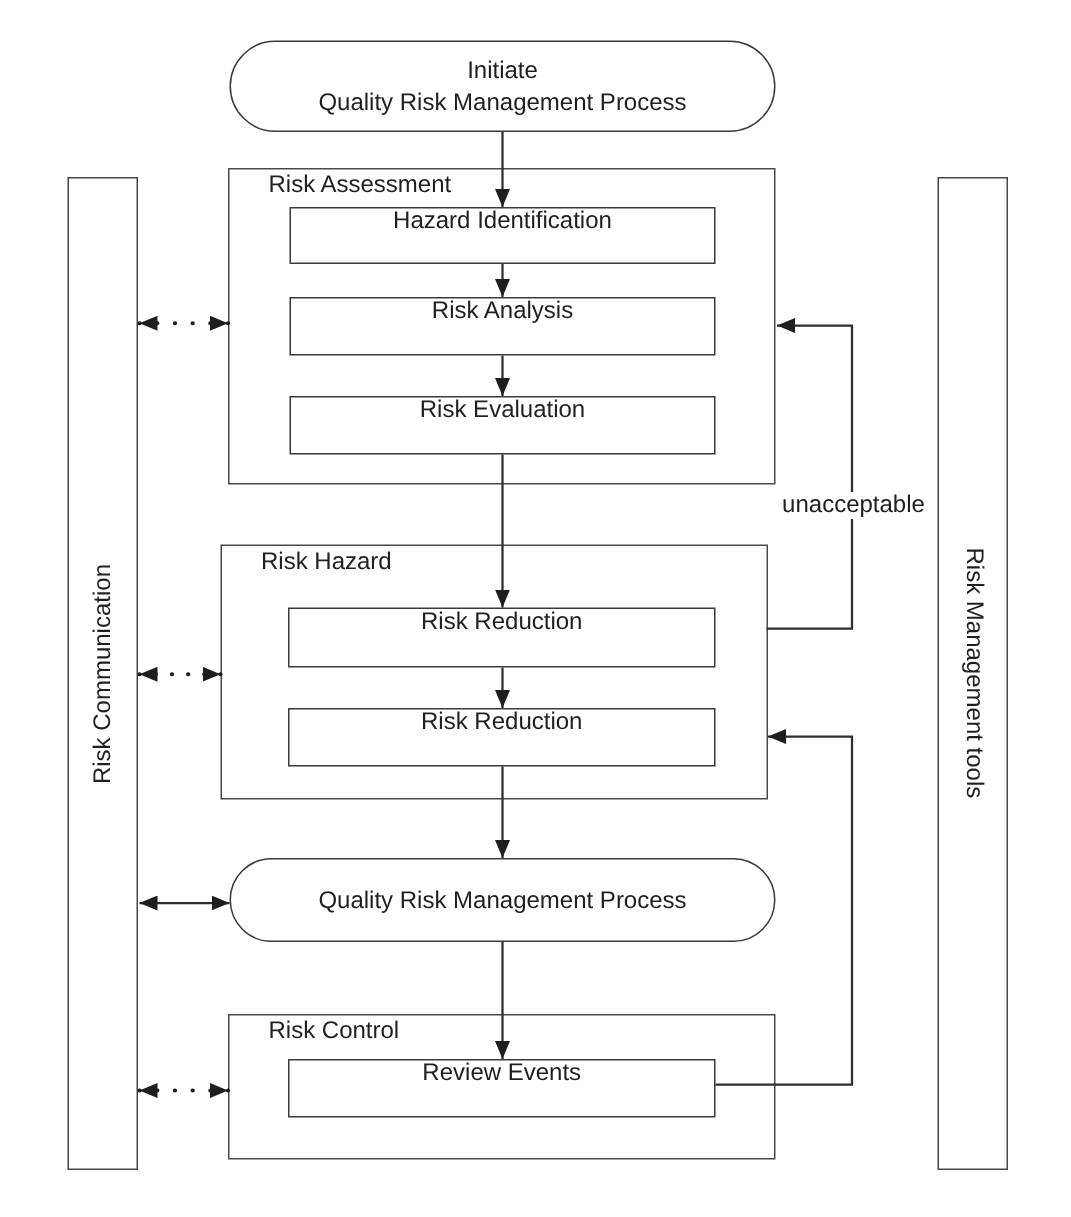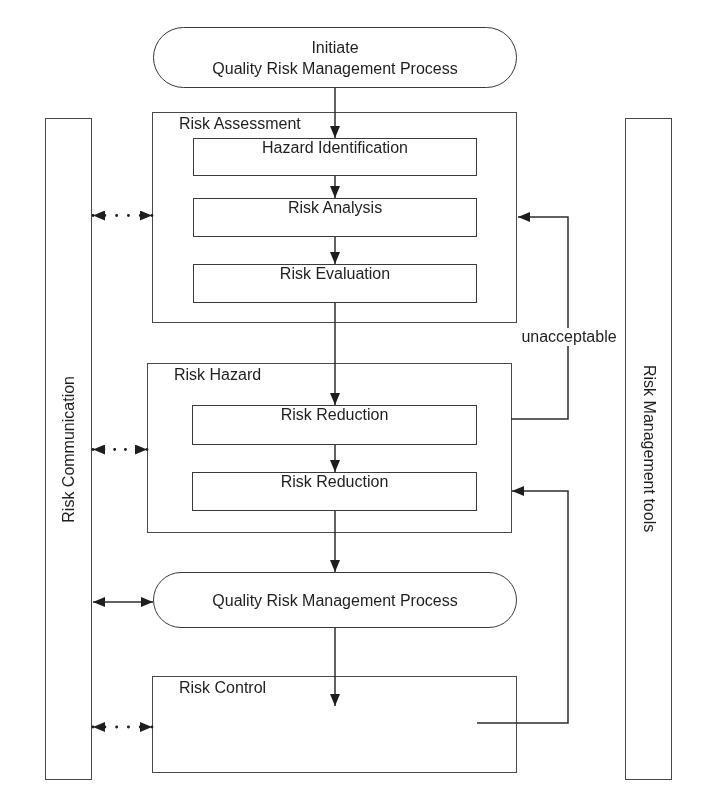--- a/index.html
+++ b/index.html
@@ -135,20 +135,23 @@
   </div>
 
   <div class="abs oval" style="left:153px; top:572px; width:364px; height:56px; border-radius:28px;">
     <span>Quality Risk Management Process</span>
   </div>
 
   <div class="abs group" style="left:152px; top:676px; width:365px; height:97px;">
     <span class="group-label">Risk Control</span>
   </div>
 
+  <div class="abs node" style="left:192px; top:706px; width:285px; height:39px;">
+    <span>Review Events</span>
+  </div>
 
   <svg id="edges" width="714" height="811" viewBox="0 0 714 811">
     <defs>
       <marker id="ah" orient="auto-start-reverse" markerUnits="userSpaceOnUse" markerWidth="12" markerHeight="10" refX="12" refY="5">
         <path d="M0,0 L12,5 L0,10 Z" fill="#1e1e1e"></path>
       </marker>
     </defs>
 
     <g stroke="#2e2e2e" stroke-width="1.5" fill="none">
 

